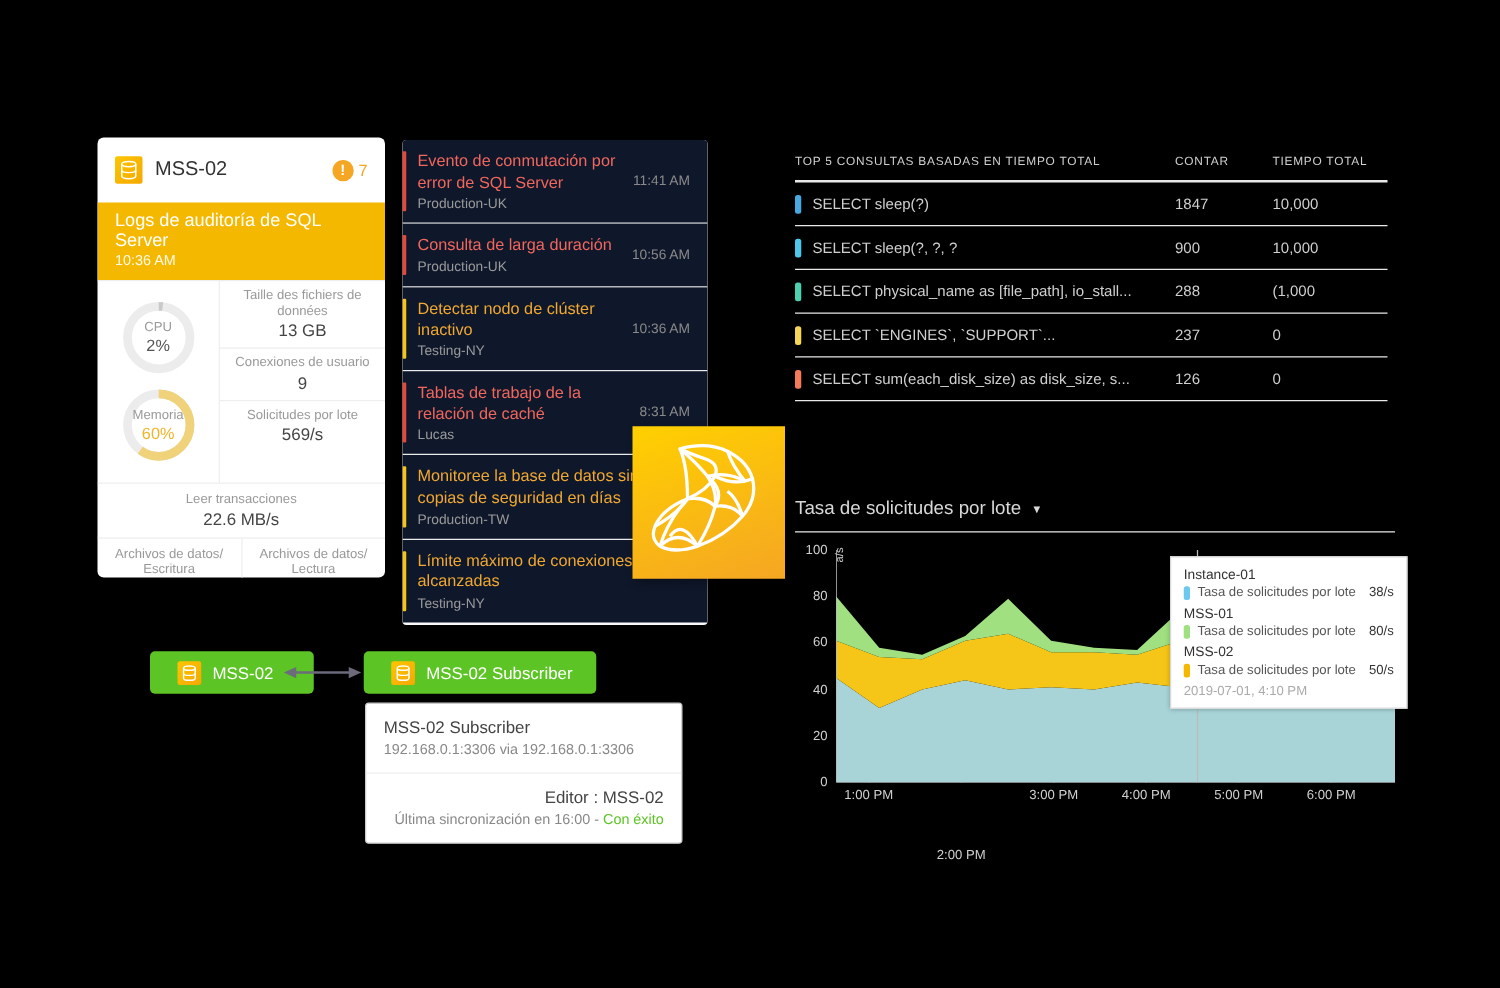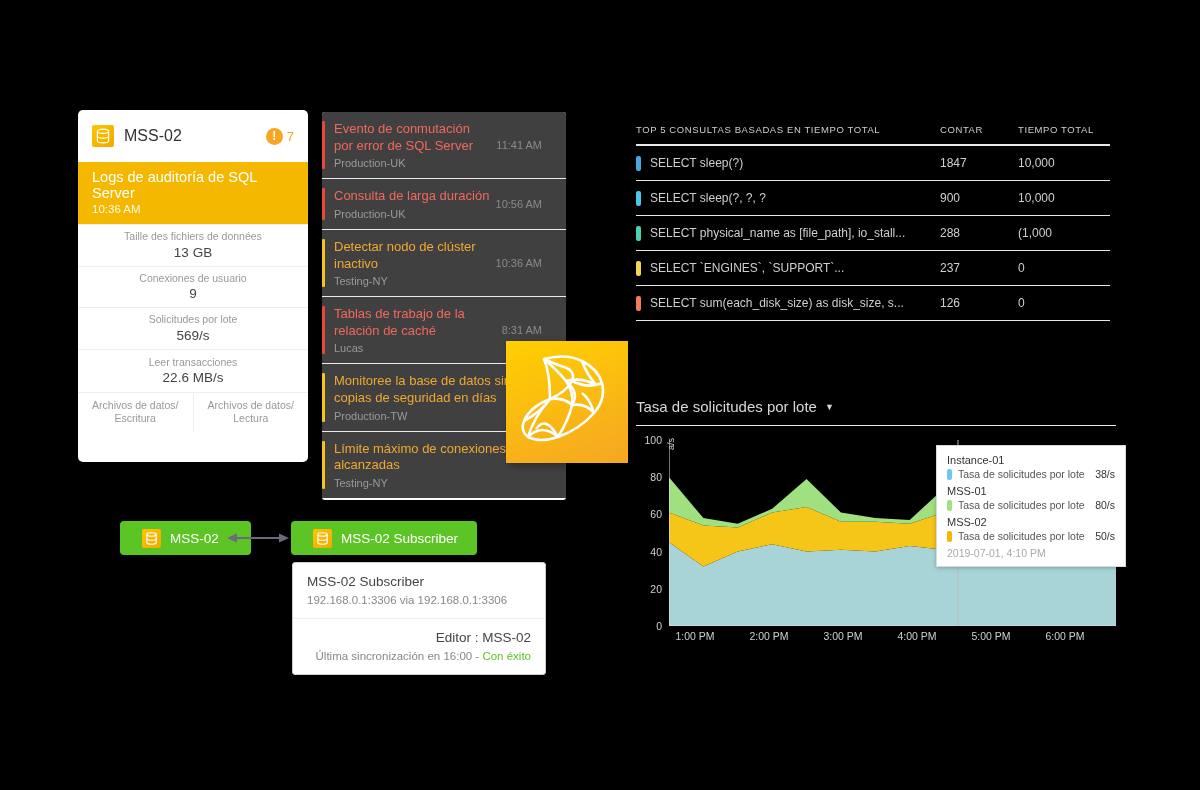--- a/index.html
+++ b/index.html
@@ -39,22 +39,22 @@
   .s-lab{font-size:10.5px;color:#999;line-height:1.2;}
   .s-val{font-size:13.5px;color:#444;margin-top:2px;}
   .dual{display:flex;border-top:1px solid #eee;}
   .dual>div{flex:1;text-align:center;padding:6px 4px 7px;}
   .dual>div+div{border-left:1px solid #eee;}
 
   
   #events{position:absolute;left:322px;top:112px;width:244px;height:388px;
     background:#fafafa;border-radius:3px;box-shadow:0 2px 8px rgba(0,0,0,.3);
     overflow:hidden;}
-  .ev{display:flex;padding:9px 24px 9px 0;border-bottom:1px solid #ececec;
-    background:#404040;}
+  .ev{display:flex;padding:9px 14px 9px 0;border-bottom:1px solid #ececec;
+    background:#0f172a;}
   .ev:last-child{border-bottom:none;}
   .ev-bar{width:3px;flex:none;margin-right:9px;border-radius:1px;}
   .ev-body{flex:1;min-width:0;}
   .ev-t{font-size:13px;line-height:1.28;}
   .ev-s{font-size:11px;color:#9a9a9a;margin-top:3px;}
   .ev-time{font-size:11px;color:#8a8a8a;flex:none;align-self:center;
     margin-left:6px;white-space:nowrap;}
 
   
   #sql-logo{position:absolute;left:506px;top:341px;width:122px;height:122px;
@@ -139,20 +139,40 @@
       <span id="alert-count">7</span>
     </div>
   </div>
 
   <div id="log-banner">
     <div id="log-title">Logs de auditoría de SQL Server</div>
     <div id="log-time">10:36 AM</div>
   </div>
 
   <div id="metrics">
+    <div id="gauges">
+
+      <div class="gauge">
+        <svg width="64" height="64">
+          <circle cx="32" cy="32" r="25" fill="none" stroke="#ececec" stroke-width="7"></circle>
+          <circle cx="32" cy="32" r="25" fill="none" stroke="#c9c9c9" stroke-width="7" stroke-dasharray="3.14 157" stroke-linecap="butt"></circle>
+        </svg>
+        <div class="g-lab">CPU</div>
+        <div class="g-val" style="color:#555">2%</div>
+      </div>
+
+      <div class="gauge">
+        <svg width="64" height="64">
+          <circle cx="32" cy="32" r="25" fill="none" stroke="#ececec" stroke-width="7"></circle>
+          <circle cx="32" cy="32" r="25" fill="none" stroke="#efd27a" stroke-width="7" stroke-dasharray="94.2 157" stroke-linecap="butt"></circle>
+        </svg>
+        <div class="g-lab">Memoria</div>
+        <div class="g-val" style="color:#f0b429">60%</div>
+      </div>
+    </div>
 
     <div id="stats">
       <div class="srow">
         <div class="s-lab">Taille des fichiers de données</div>
         <div class="s-val">13 GB</div>
       </div>
       <div class="srow">
         <div class="s-lab">Conexiones de usuario</div>
         <div class="s-val">9</div>
       </div>
@@ -330,21 +350,21 @@
           <line x1="289" y1="0" x2="289" y2="186" stroke="#bbb" stroke-width="1"></line>
           <line x1="26" y1="186" x2="26" y2="190" stroke="#cfcfcf" stroke-width="1"></line>
           <line x1="100" y1="186" x2="100" y2="190" stroke="#cfcfcf" stroke-width="1"></line>
           <line x1="174" y1="186" x2="174" y2="190" stroke="#cfcfcf" stroke-width="1"></line>
           <line x1="248" y1="186" x2="248" y2="190" stroke="#cfcfcf" stroke-width="1"></line>
           <line x1="322" y1="186" x2="322" y2="190" stroke="#cfcfcf" stroke-width="1"></line>
           <line x1="396" y1="186" x2="396" y2="190" stroke="#cfcfcf" stroke-width="1"></line>
         </svg></div>
     <div id="xaxis">
         <div class="xtick" style="left: 26px;">1:00 PM</div>
-        <div class="xtick" style="left: 100px;">2:00 PM</div>
+        <div class="xtick" style="left: 100px; margin-top: 48px;">2:00 PM</div>
         <div class="xtick" style="left: 174px;">3:00 PM</div>
         <div class="xtick" style="left: 248px;">4:00 PM</div>
         <div class="xtick" style="left: 322px;">5:00 PM</div>
         <div class="xtick" style="left: 396px;">6:00 PM</div>
       </div>
     <div id="tooltip">
         <div class="tt-name">Instance-01</div>
         <div class="tt-row">
           <span class="tt-sw" style="background:#6dc8f0"></span>
           <span class="tt-lab">Tasa de solicitudes por lote</span>

